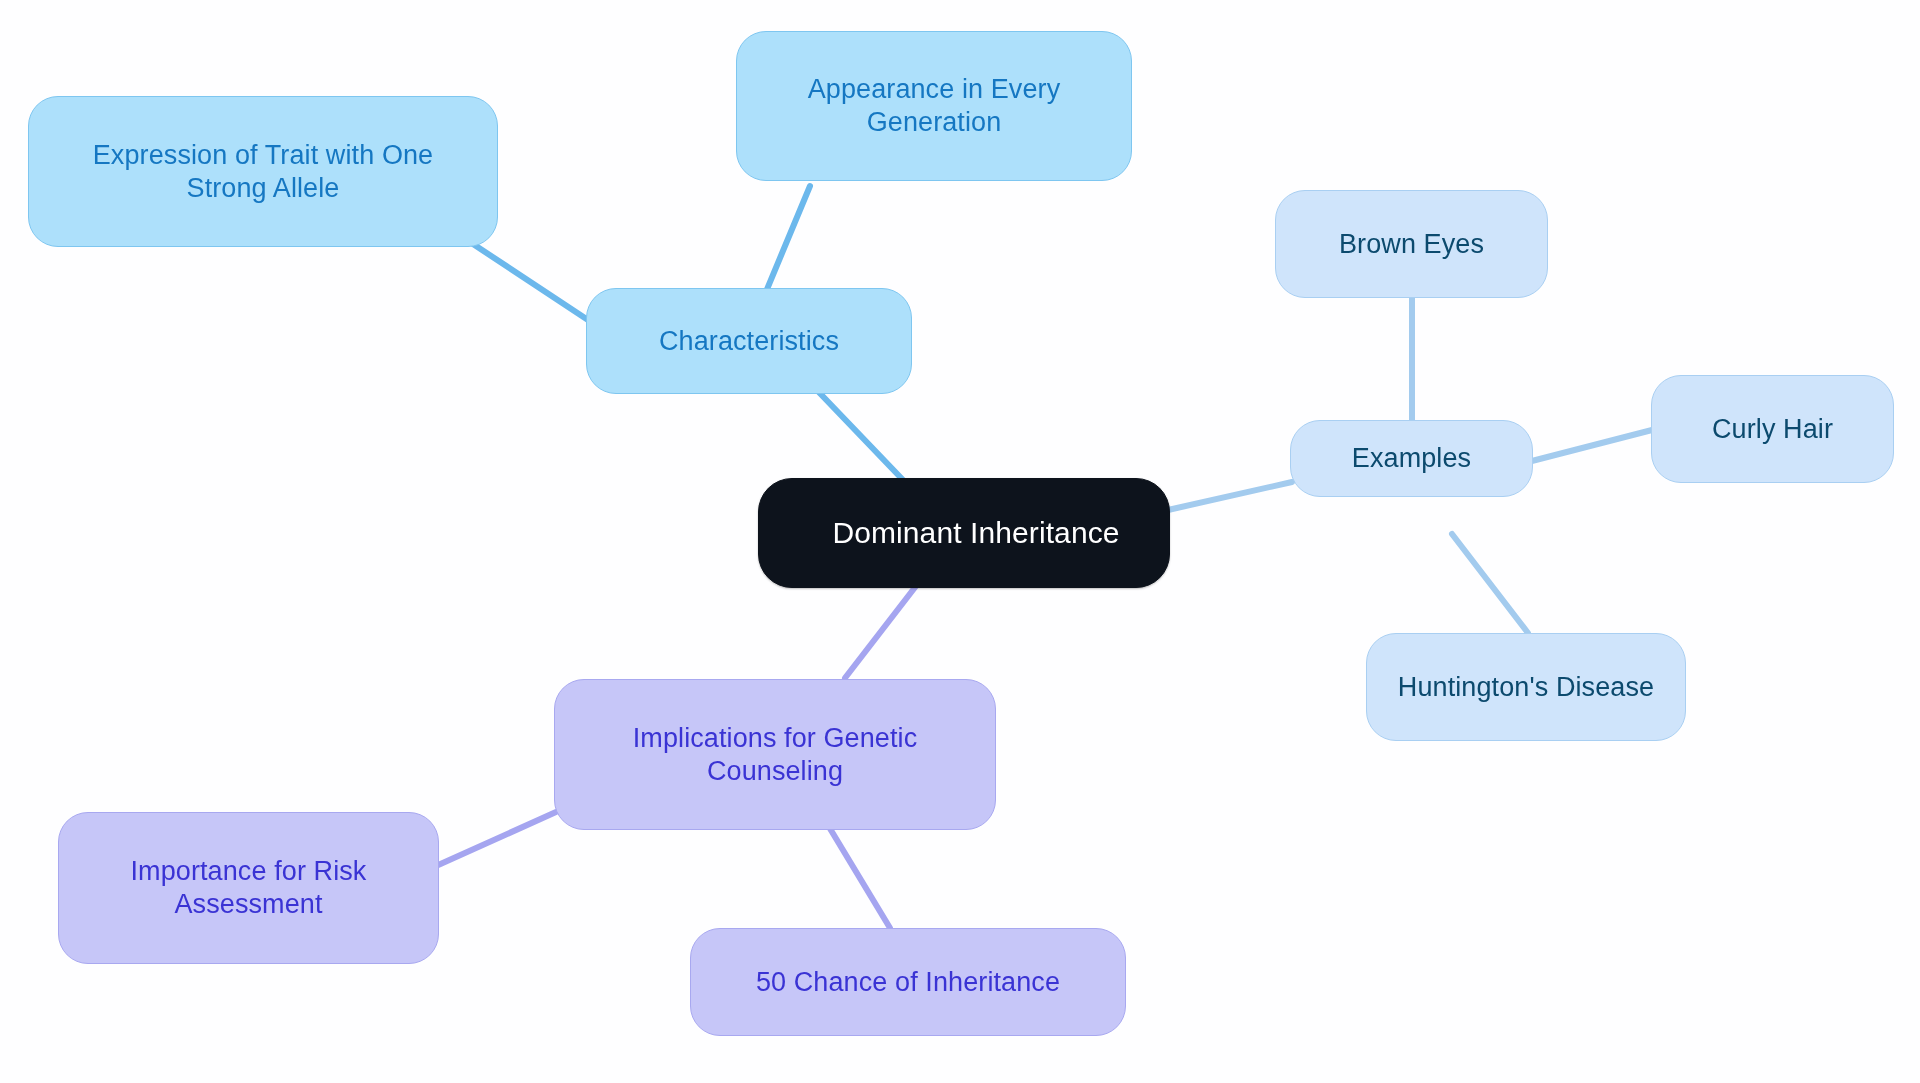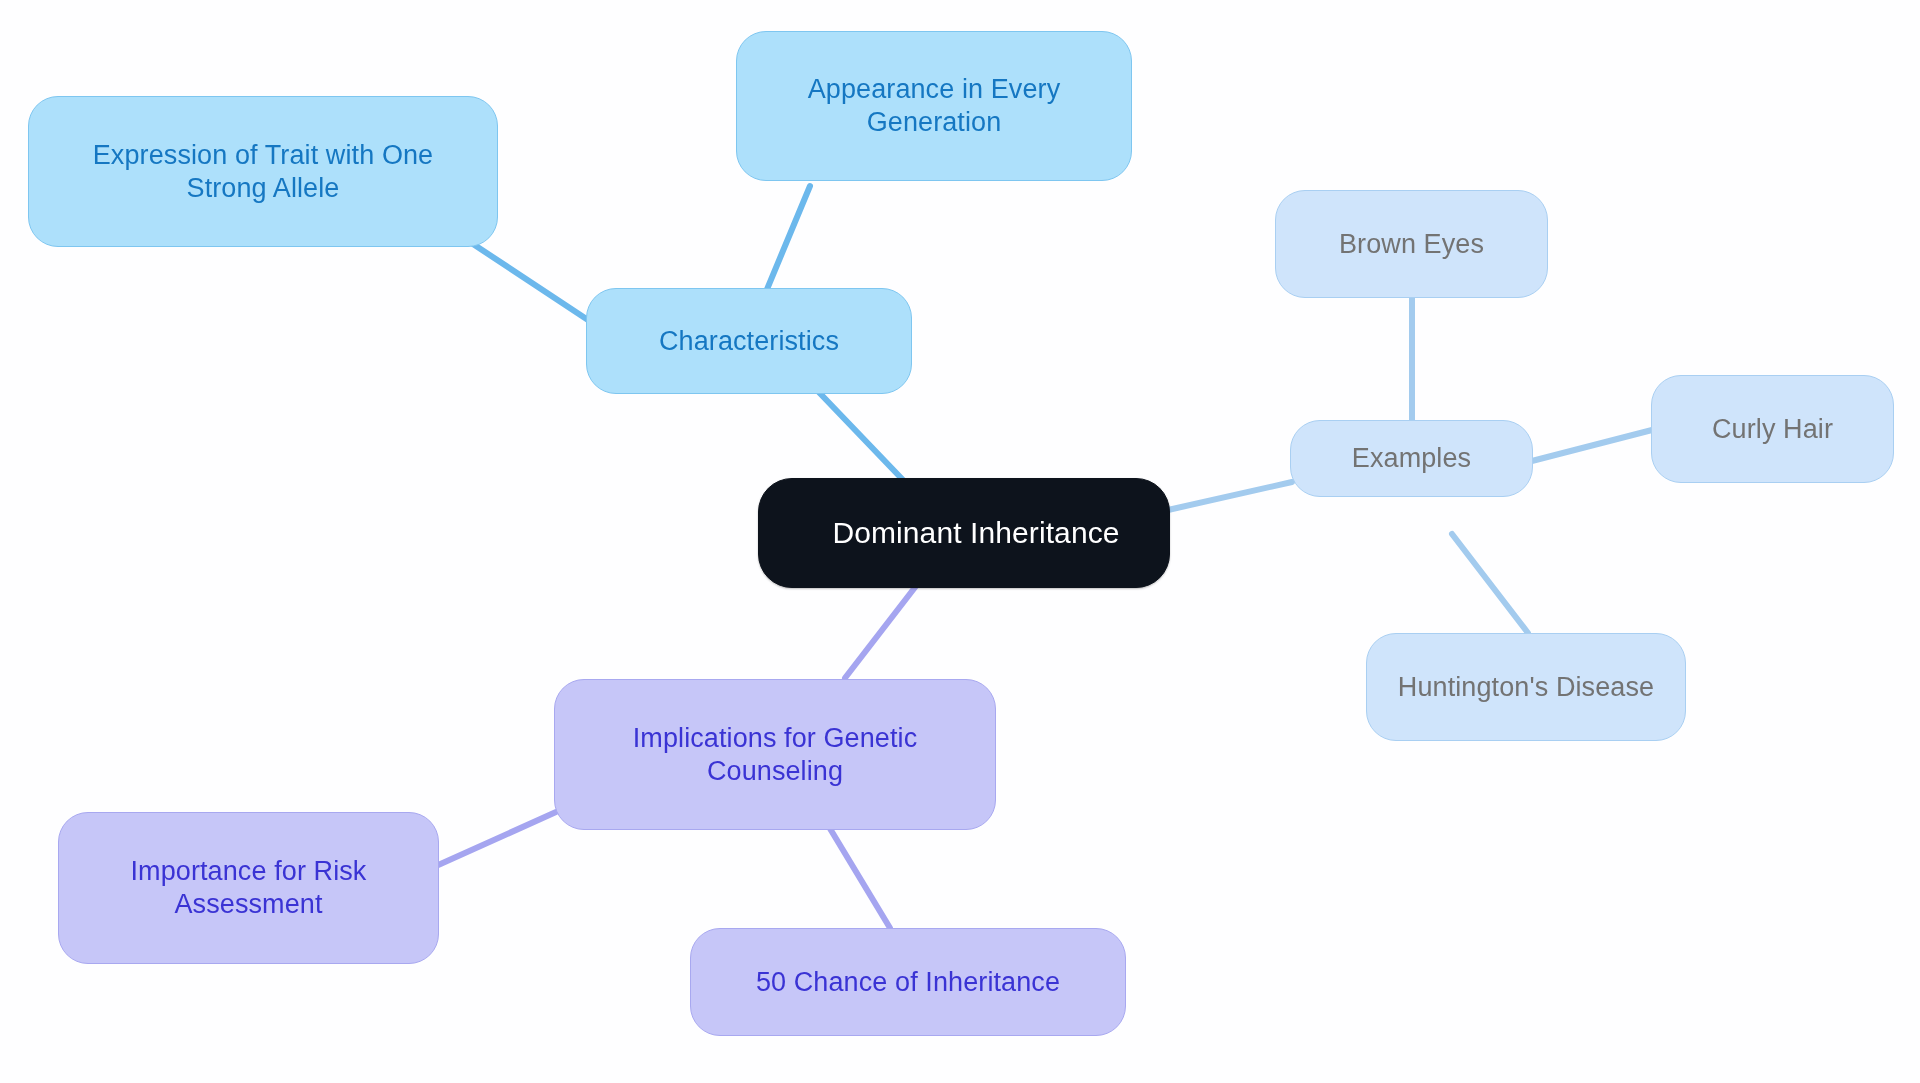--- a/index.html
+++ b/index.html
@@ -65,21 +65,21 @@
     border: 1.4px solid #7ec6f0;
     color: #1577c2;
     border-radius: 30px;
     font-size: 27px;
   }
 
   
   .node.blue3 {
     background: #cfe4fb;
     border: 1.4px solid #a9cff2;
-    color: #737373;
+    color: #0c4a6e;
     border-radius: 30px;
     font-size: 27px;
   }
 
   
   .node.purple {
     background: #c6c6f8;
     border: 1.4px solid #a8a8f0;
     color: #3a33d4;
     border-radius: 30px;

